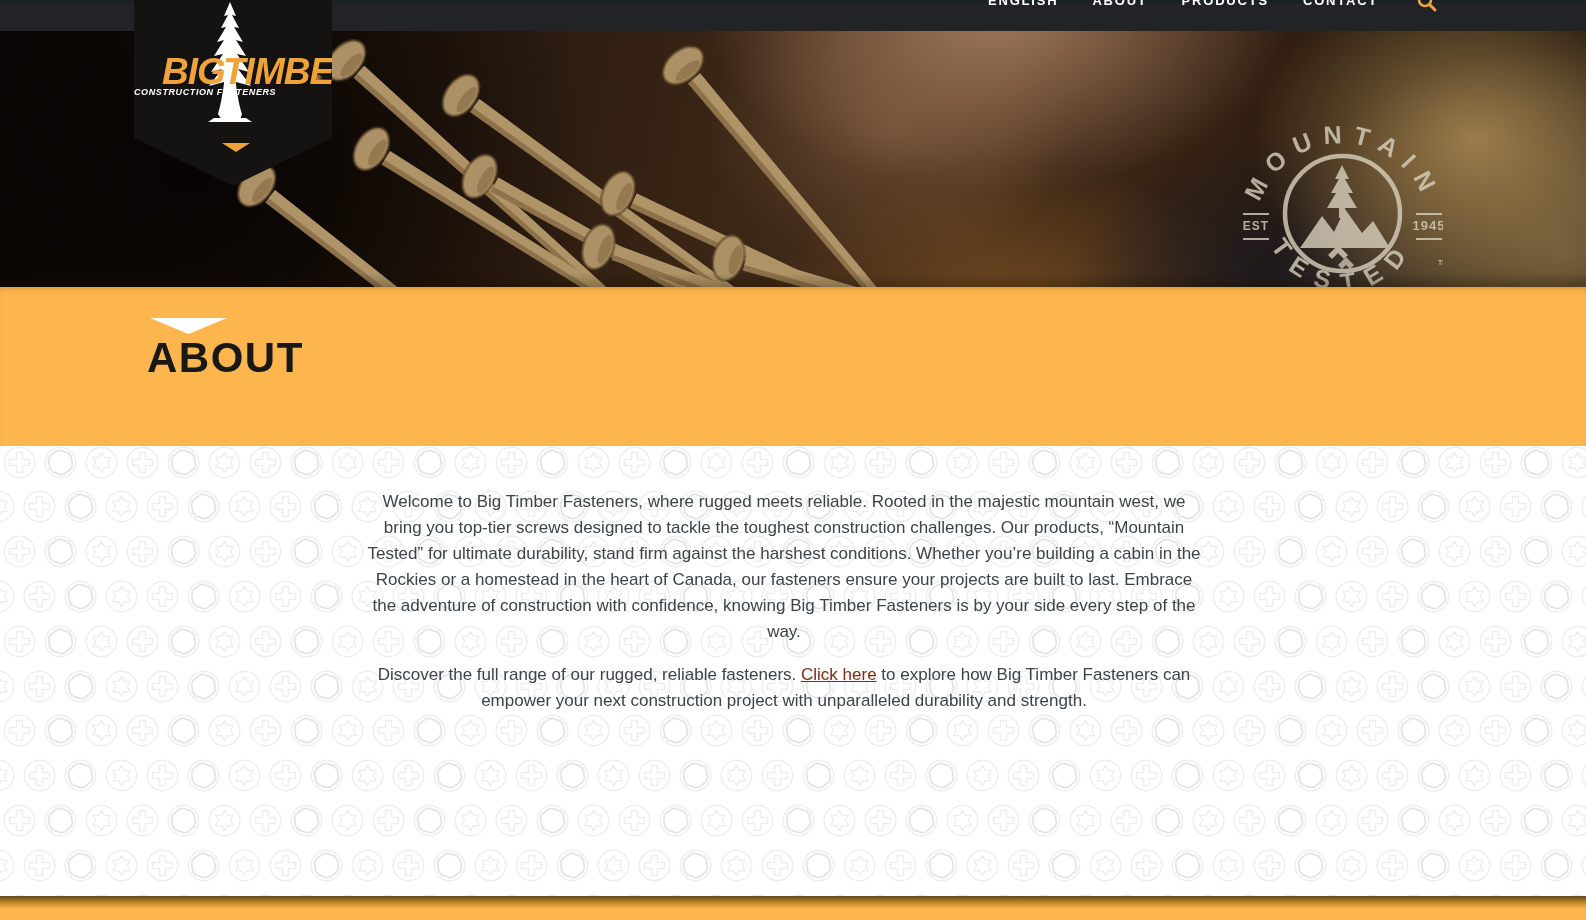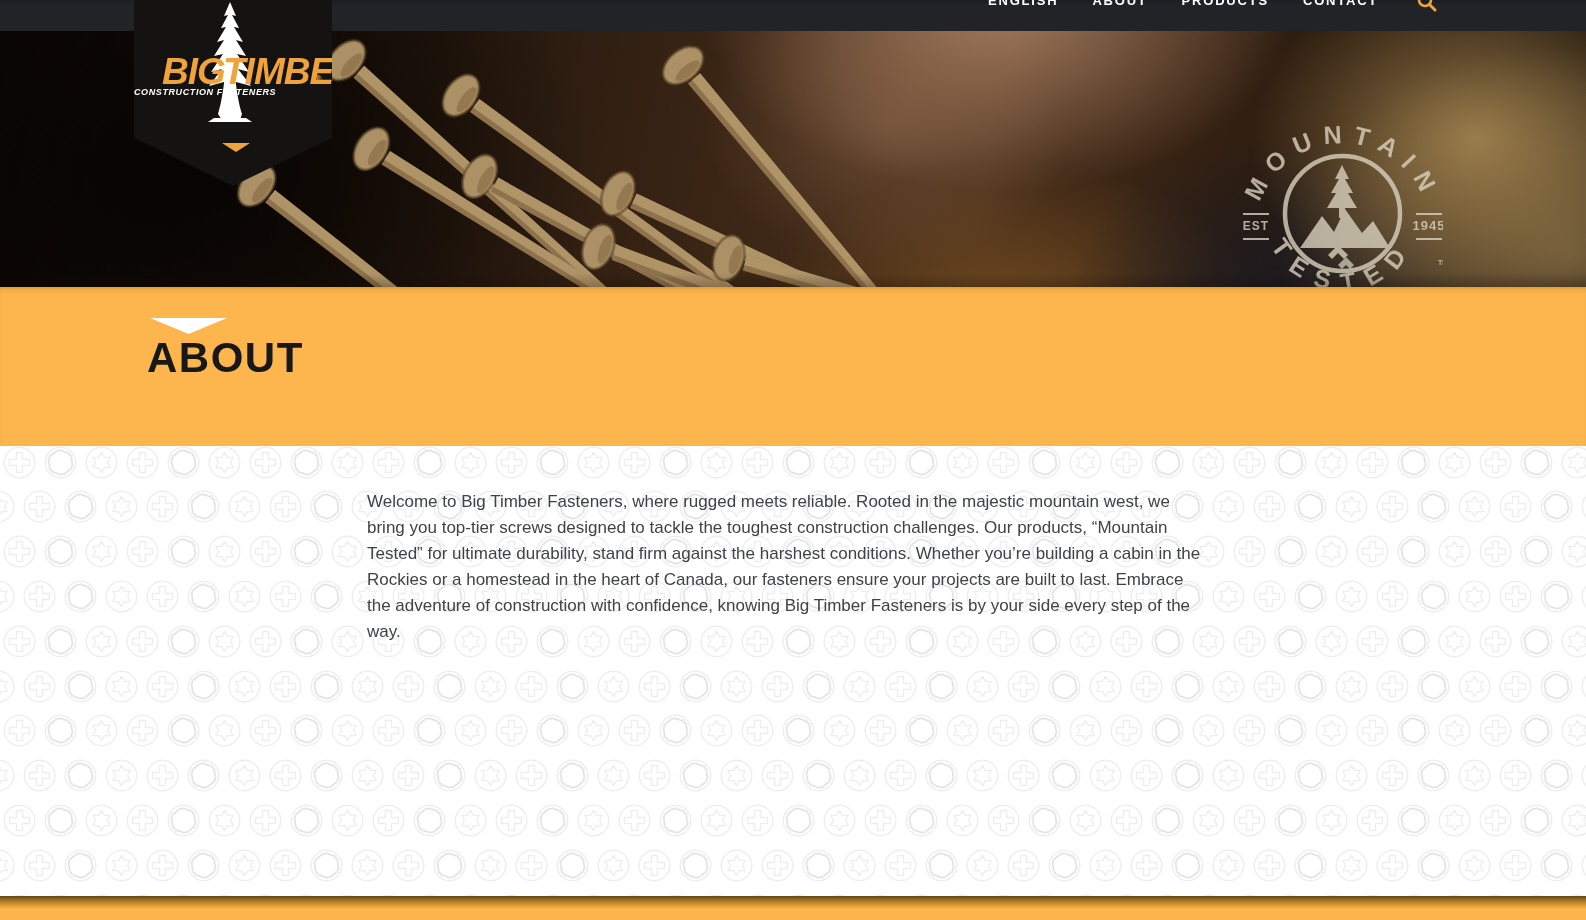--- a/index.html
+++ b/index.html
@@ -50,21 +50,21 @@
     box-shadow:inset 0 5px 7px -5px rgba(70,40,0,.35);}
   .band-chev{position:absolute;left:150px;top:31px;width:77px;height:16px;background:#fff;
     -webkit-clip-path:polygon(0 0,100% 0,50% 100%);clip-path:polygon(0 0,100% 0,50% 100%);}
   .page-title{position:absolute;left:147px;top:47px;margin:0;color:#181818;font-size:42px;font-weight:700;letter-spacing:1.5px;}
 
   
   .content{position:absolute;left:0;top:446px;width:1586px;height:450px;background:#fff;overflow:hidden;}
   .pattern{position:absolute;left:0;top:0;width:100%;height:100%;pointer-events:none;}
   .pattern svg{position:absolute;}
   .copy{position:absolute;left:367px;top:43px;width:838px;color:#3f4347;font-size:17px;line-height:26px;}
-  .copy p{margin:0 4px 17px 0;}
+  .copy p{margin:0 4px 17px 0;text-align:center;}
   .copy a{color:#7a2e12;text-decoration:underline;cursor:pointer;}
 
   
   .footer-bar{position:absolute;left:0;top:896px;width:1586px;height:24px;
     background:linear-gradient(180deg,#5e461c 0,#8f671f 3px,#d2922e 8px,#fdb44c 13px,#fdb44c 100%);}
 </style>
 </head>
 <body>
 
 <div class="viewport">
@@ -2085,18 +2085,19 @@
           <polygon points="29.3,18.8 20.9,28.7 8.1,26.5 3.7,14.2 12.1,4.3 24.9,6.5"></polygon>
           <polygon points="27.8,23 16.5,29.5 5.2,23 5.2,10 16.5,3.5 27.8,10"></polygon>
         </svg>
         <svg style="left:1560.8px;top:447.5px" width="33" height="33" viewBox="0 0 33 33" fill="none" stroke="rgba(0,0,0,0.065)" stroke-width="1.5">
           <circle cx="16.5" cy="16.5" r="15.3"></circle>
           <polygon points="16.5,6.5 19.5,11.3 25.2,11.5 22.5,16.5 25.2,21.5 19.5,21.7 16.5,26.5 13.5,21.7 7.8,21.5 10.5,16.5 7.8,11.5 13.5,11.3" stroke-linejoin="round"></polygon>
         </svg>
       </div>
     <div class="copy">
       <p>Welcome to Big Timber Fasteners, where rugged meets reliable. Rooted in the majestic mountain west, we bring you top-tier screws designed to tackle the toughest construction challenges. Our products, “Mountain Tested” for ultimate durability, stand firm against the harshest conditions. Whether you’re building a cabin in the Rockies or a homestead in the heart of Canada, our fasteners ensure your projects are built to last. Embrace the adventure of construction with confidence, knowing Big Timber Fasteners is by your side every step of the way.</p>
+      <p><span>Discover the full range of our rugged, reliable fasteners. </span><a>Click here</a><span> to explore how Big Timber Fasteners can empower your next construction project with unparalleled durability and strength.</span></p>
     </div>
   </section>
 
   <footer class="footer-bar"></footer>
 
 </div>
 
 </body></html>

